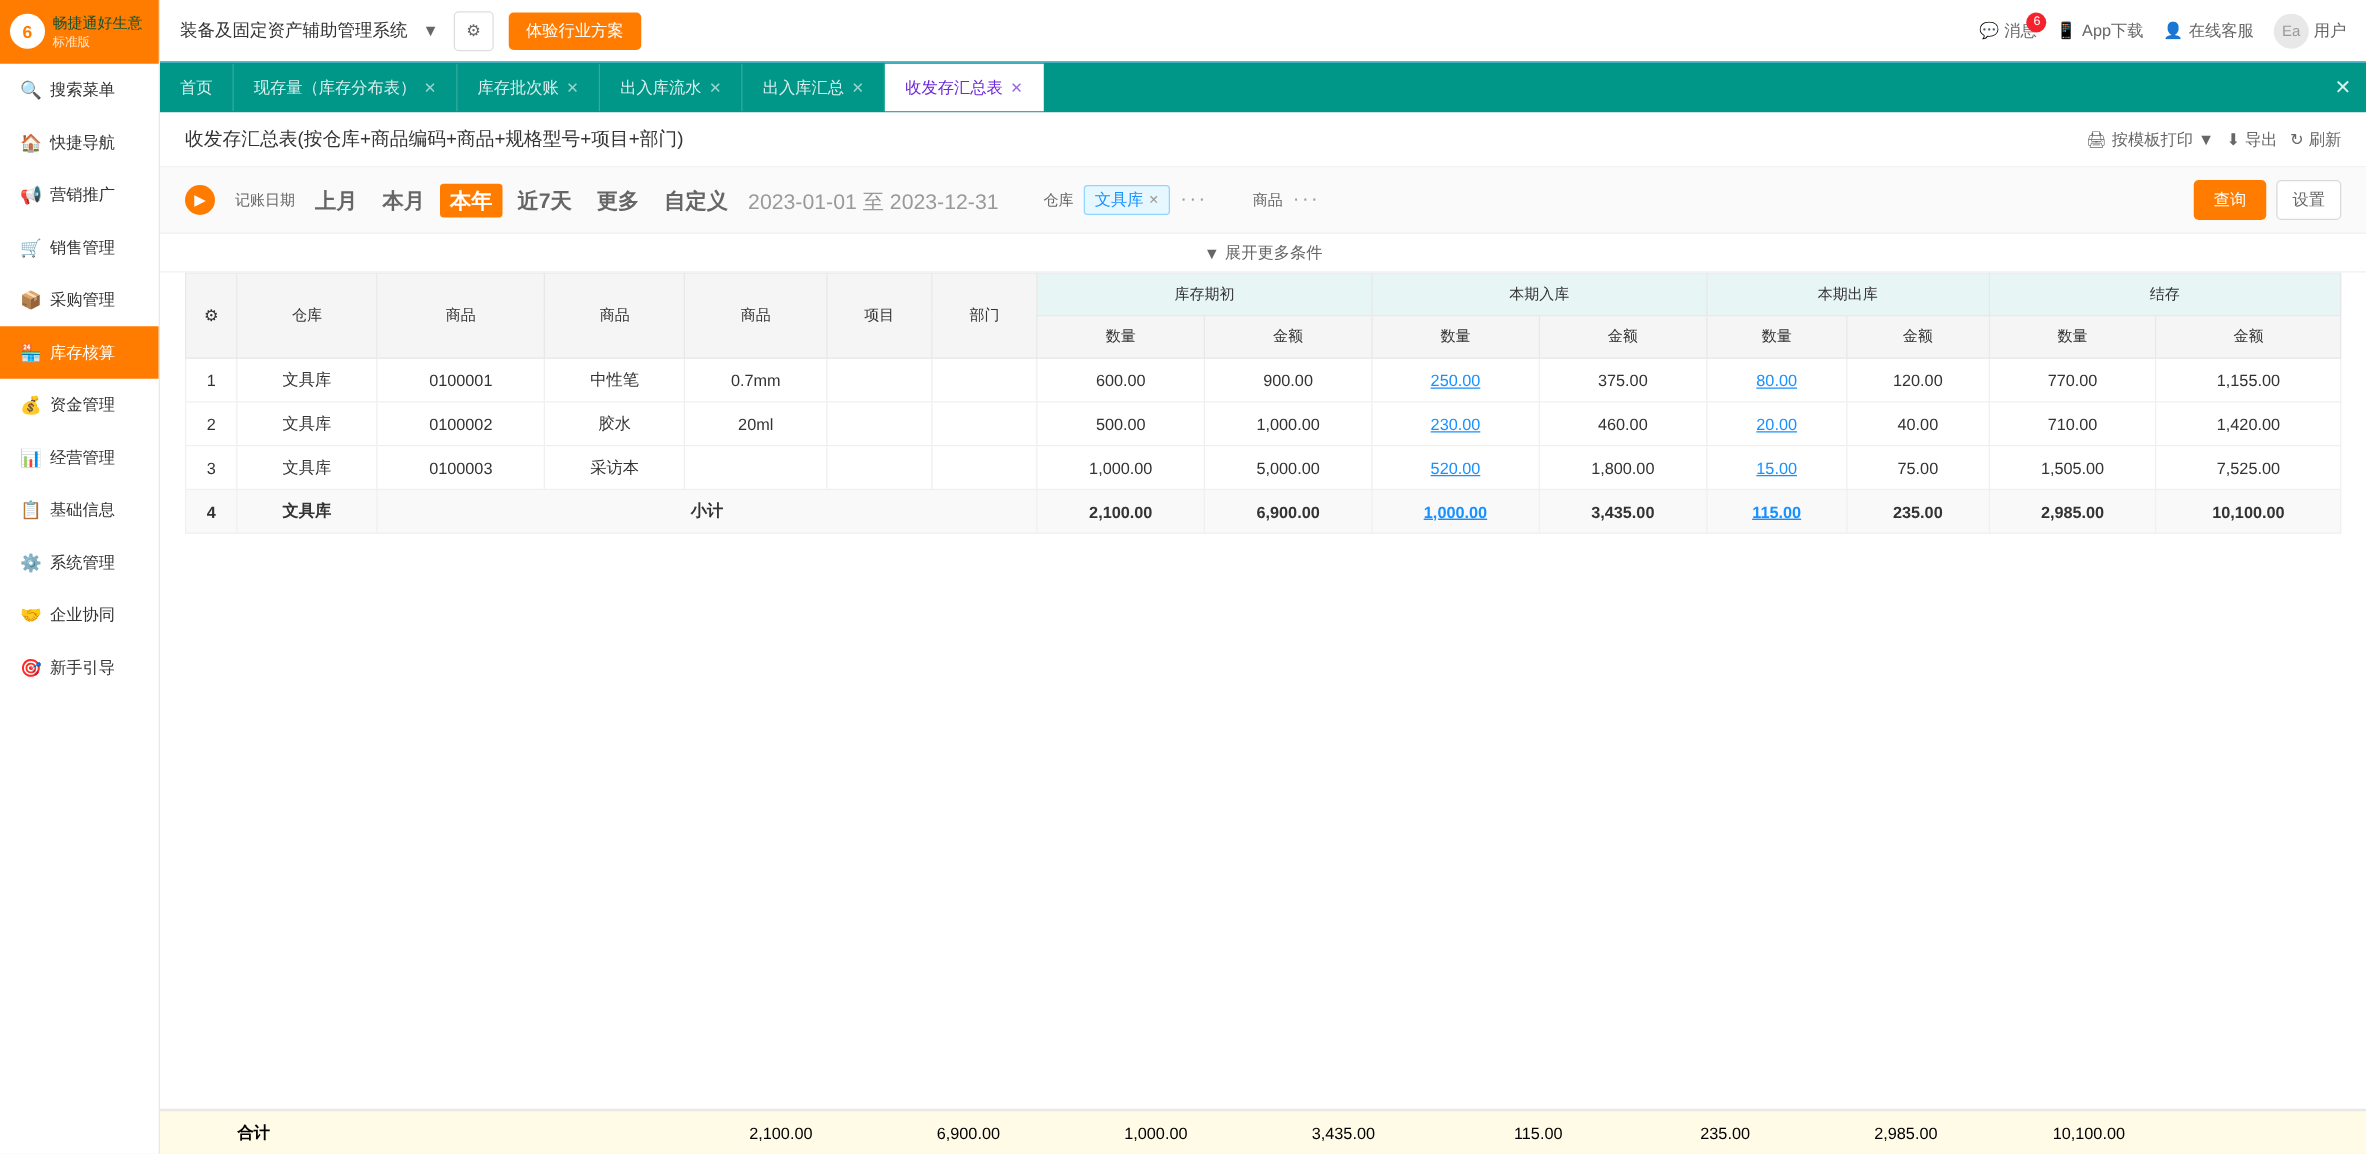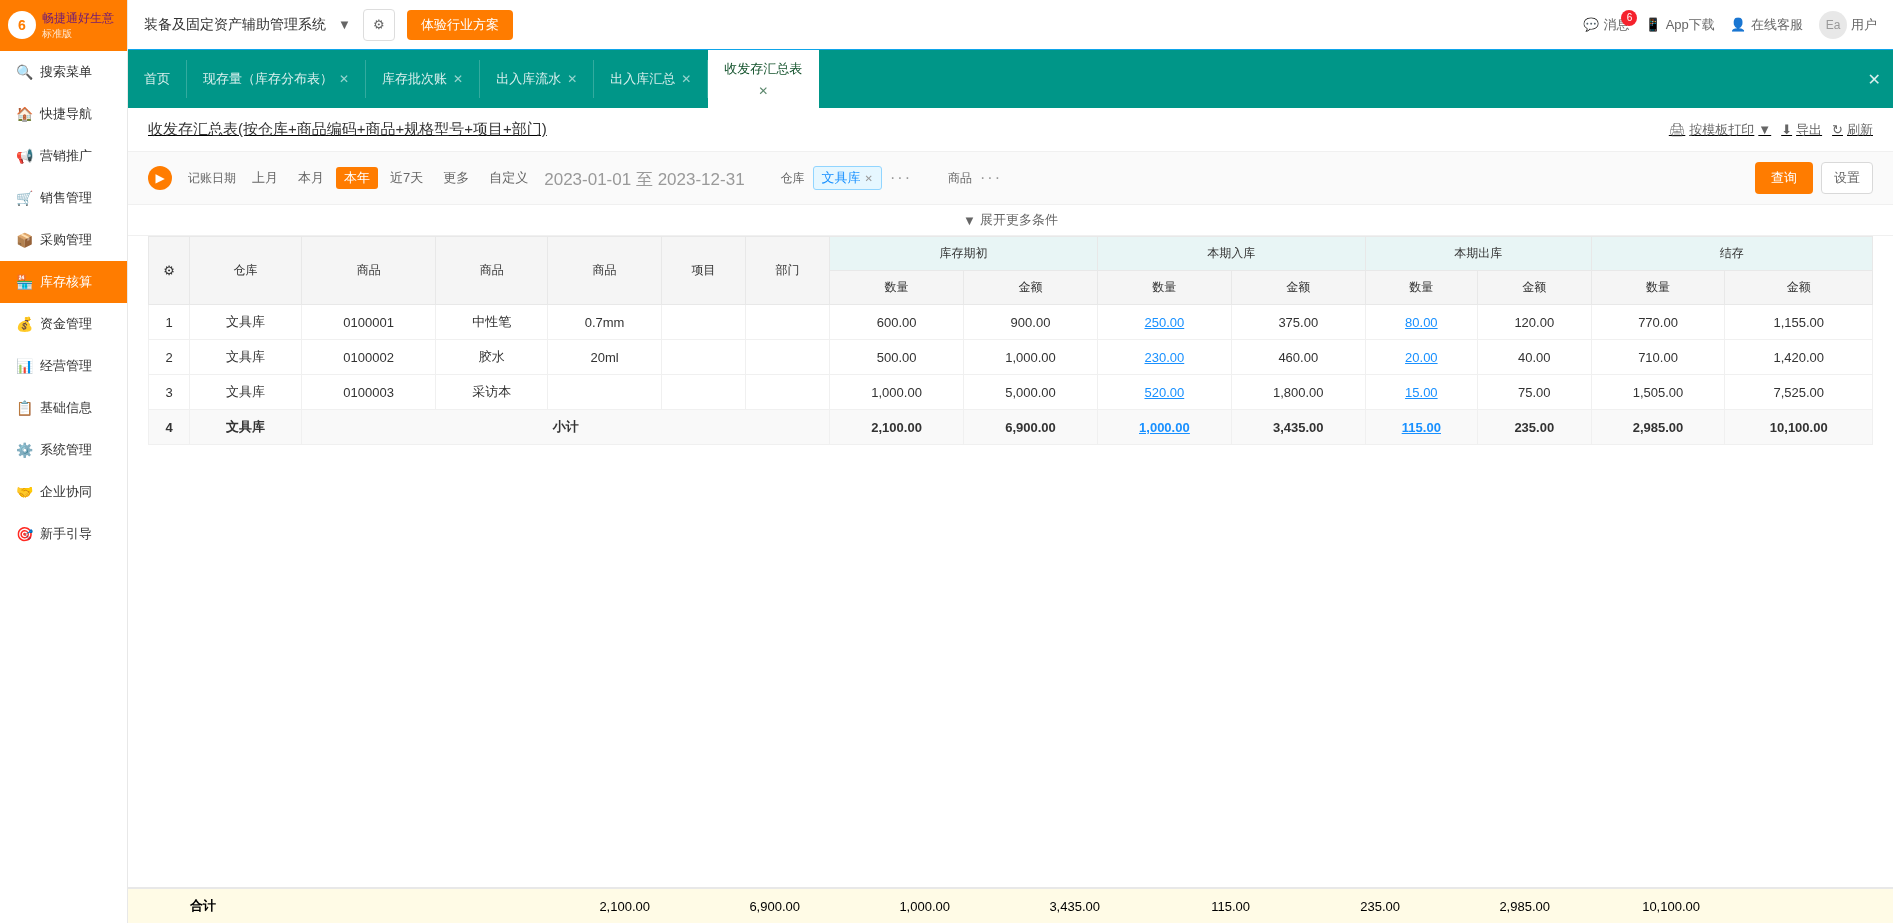--- a/index.html
+++ b/index.html
@@ -2,21 +2,21 @@
 <html><head>
   <meta charset="utf-8">
   <style>
     * { box-sizing: border-box; margin: 0; padding: 0; font-family: 'Microsoft YaHei', Arial, sans-serif; font-size: 13px; }
     body { background: #f0f2f5; display: flex; height: 923px; overflow: hidden; }
 
     
     .sidebar { width: 128px; background: #fff; display: flex; flex-direction: column; border-right: 1px solid #e8e8e8; flex-shrink: 0; }
     .sidebar-logo { background: #ff7c00; color: #fff; padding: 10px 8px; display: flex; align-items: center; gap: 6px; min-height: 50px; }
     .sidebar-logo-icon { width: 28px; height: 28px; background: #fff; border-radius: 50%; display: flex; align-items: center; justify-content: center; color: #ff7c00; font-weight: bold; font-size: 14px; flex-shrink: 0; }
-    .sidebar-logo-text { font-size: 12px; color: #701a75; line-height: 1.4; }
+    .sidebar-logo-text { font-size: 12px; color: #14532d; line-height: 1.4; }
     .sidebar-logo-sub { font-size: 10px; opacity: 0.8; }
     .sidebar-menu { flex: 1; overflow-y: auto; }
     .sidebar-item { display: flex; align-items: center; gap: 8px; padding: 12px 16px; cursor: pointer; color: #333; transition: background 0.2s; }
     .sidebar-item.active { background: #ff7c00; color: #fff; }
     .sidebar-item-icon { font-size: 14px; width: 16px; text-align: center; }
     .sidebar-item-label { font-size: 13px; }
 
     
     .main { flex: 1; display: flex; flex-direction: column; overflow: hidden; }
 
@@ -28,39 +28,39 @@
     .topbar-settings-btn { width: 32px; height: 32px; border: 1px solid #ddd; border-radius: 4px; display: flex; align-items: center; justify-content: center; cursor: pointer; color: #666; }
     .topbar-trial-btn { background: #ff7c00; color: #fff; border: none; padding: 6px 14px; border-radius: 4px; cursor: pointer; font-size: 13px; }
     .topbar-right { display: flex; align-items: center; gap: 16px; color: #666; font-size: 13px; }
     .topbar-right-item { display: flex; align-items: center; gap: 4px; cursor: pointer; position: relative; }
     .badge { background: #f5222d; color: #fff; border-radius: 10px; font-size: 10px; padding: 0 4px; min-width: 16px; height: 16px; display: flex; align-items: center; justify-content: center; position: absolute; top: -6px; right: -8px; }
     .user-avatar { width: 28px; height: 28px; background: #e8e8e8; border-radius: 50%; display: flex; align-items: center; justify-content: center; color: #999; font-size: 12px; }
 
     
     .tabbar { background: #009688; display: flex; align-items: center; padding: 0; flex-shrink: 0; min-height: 40px; }
     .tab { display: flex; align-items: center; gap: 6px; padding: 10px 16px; color: rgba(255,255,255,0.85); cursor: pointer; font-size: 13px; border-right: 1px solid rgba(255,255,255,0.2); white-space: nowrap; }
-    .tab.active { background: #fff; color: #14532d; flex-direction: column; }
+    .tab.active { background: #fff; color: #6d28d9; }
     .tab-close { color: inherit; opacity: 0.7; font-size: 12px; cursor: pointer; }
     .tabbar-close-all { margin-left: auto; padding: 0 12px; color: rgba(255,255,255,0.85); cursor: pointer; font-size: 16px; }
 
     
     .content { flex: 1; overflow-y: auto; background: #f0f2f5; padding: 0; display: flex; flex-direction: column; }
     .content-inner { background: #fff; margin: 0; flex: 1; display: flex; flex-direction: column; }
 
     
     .page-header { padding: 12px 20px; border-bottom: 1px solid #f0f0f0; }
     .page-title { font-size: 15px; color: #333; font-weight: 500; }
 
     
     .filter-bar { padding: 10px 20px; border-bottom: 1px solid #f0f0f0; display: flex; align-items: center; gap: 16px; background: #fafafa; position: relative; }
     .filter-toggle-btn { width: 24px; height: 24px; background: #ff7c00; border-radius: 50%; display: flex; align-items: center; justify-content: center; color: #fff; cursor: pointer; font-size: 12px; flex-shrink: 0; }
     .filter-section { display: flex; align-items: center; gap: 8px; }
     .filter-label { color: #666; font-size: 12px; white-space: nowrap; }
     .filter-date-options { display: flex; align-items: center; gap: 4px; }
-    .filter-date-btn { padding: 2px 8px; border: none; background: transparent; cursor: pointer; color: #666; font-size: 13px; border-radius: 3px; }
+    .filter-date-btn { padding: 2px 8px; border: none; background: transparent; cursor: pointer; color: #666; font-size: 17px; border-radius: 3px; font-weight: bold; }
     .filter-date-btn.active { background: #ff7c00; color: #fff; border-radius: 3px; }
     .filter-date-range { font-size: 17px; color: #999; margin-top: 2px; }
     .filter-warehouse-tag { display: flex; align-items: center; gap: 4px; background: #e6f7ff; border: 1px solid #91d5ff; border-radius: 3px; padding: 2px 8px; color: #1890ff; font-size: 12px; }
     .filter-warehouse-tag-close { cursor: pointer; color: #999; font-size: 10px; }
     .filter-dots { color: #999; cursor: pointer; font-size: 16px; letter-spacing: 2px; }
     .filter-actions { margin-left: auto; display: flex; gap: 8px; }
     .btn-query { background: #ff7c00; color: #fff; border: none; padding: 6px 16px; border-radius: 4px; cursor: pointer; font-size: 13px; }
     .btn-setting { background: #fff; color: #666; border: 1px solid #d9d9d9; padding: 6px 12px; border-radius: 4px; cursor: pointer; font-size: 13px; }
 
     
@@ -199,21 +199,21 @@
     <div class="tab active">
       <span>收发存汇总表</span>
       <span class="tab-close">✕</span>
     </div>
     <div class="tabbar-close-all">✕</div>
   </div>
 
   <div class="content">
     <div class="content-inner">
 
-      <div class="page-header" style="display:flex;align-items:center;justify-content:space-between;text-decoration:underline;">
+      <div class="page-header" style="display:flex;align-items:center;justify-content:space-between;">
         <h2 class="page-title">收发存汇总表(按仓库+商品编码+商品+规格型号+项目+部门)</h2>
         <div style="display:flex;align-items:center;gap:10px;">
           <div style="display:flex;align-items:center;gap:4px;color:#666;font-size:12px;cursor:pointer;">
             <span>🖨</span>
             <span>按模板打印</span>
             <span>▼</span>
           </div>
           <div style="display:flex;align-items:center;gap:4px;color:#666;font-size:12px;cursor:pointer;">
             <span>⬇</span>
             <span>导出</span>

